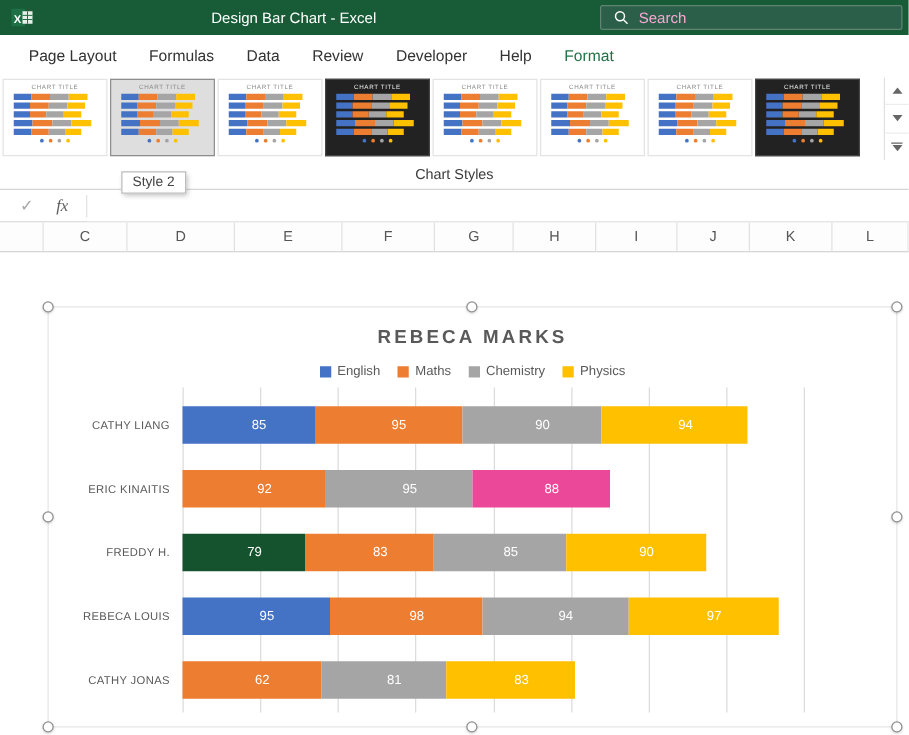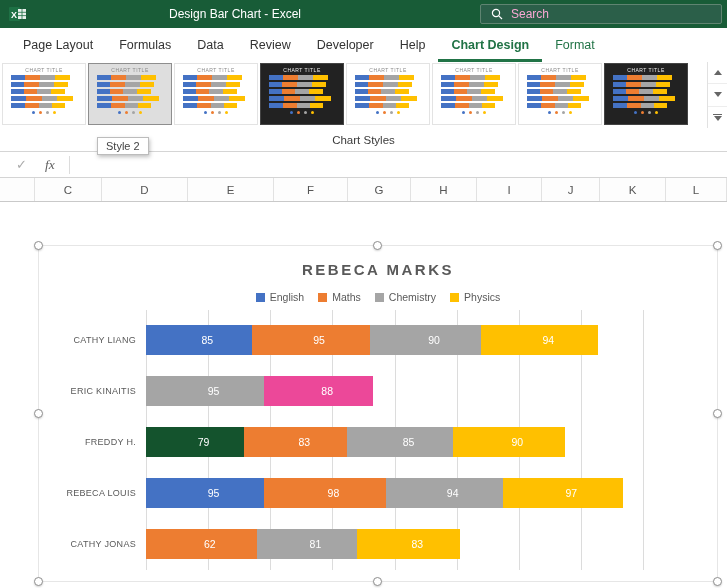--- a/index.html
+++ b/index.html
@@ -112,21 +112,20 @@
   </div>
 </div>
 
 <div class="tabs-row" id="tabs">
     <div class="tab">Page Layout</div>
     <div class="tab">Formulas</div>
     <div class="tab">Data</div>
     <div class="tab">Review</div>
     <div class="tab">Developer</div>
     <div class="tab">Help</div>
-    <div class="tab active">Chart Design</div>
     <div class="tab contextual">Format</div>
   </div>
 
 <div class="gallery">
   <div style="display:flex" id="thumbs">
       <div class="thumb">
         <div class="t-title">Chart Title</div>
         <div class="t-row">
           <span class="t-seg" style="width: 19.3182%; background: rgb(68, 114, 196);"></span>
           <span class="t-seg" style="width: 21.5909%; background: rgb(237, 125, 49);"></span>
@@ -531,20 +530,21 @@
             <div class="track">
               <div class="seg" style="width: 21.25%; background: rgb(68, 114, 196);">85</div>
               <div class="seg" style="width: 23.75%; background: rgb(237, 125, 49);">95</div>
               <div class="seg" style="width: 22.5%; background: rgb(165, 165, 165);">90</div>
               <div class="seg" style="width: 23.5%; background: rgb(255, 192, 0);">94</div>
             </div>
           </div>
           <div class="crow">
             <div class="cat">ERIC KINAITIS</div>
             <div class="track">
+              <div class="seg" style="width: 23%; background: rgb(237, 125, 49);">92</div>
               <div class="seg" style="width: 23.75%; background: rgb(165, 165, 165);">95</div>
               <div class="seg" style="width: 22%; background: #ec4899;">88</div>
             </div>
           </div>
           <div class="crow">
             <div class="cat">FREDDY H.</div>
             <div class="track">
               <div class="seg" style="width: 19.75%; background: #14532d;">79</div>
               <div class="seg" style="width: 20.75%; background: rgb(237, 125, 49);">83</div>
               <div class="seg" style="width: 21.25%; background: rgb(165, 165, 165);">85</div>

